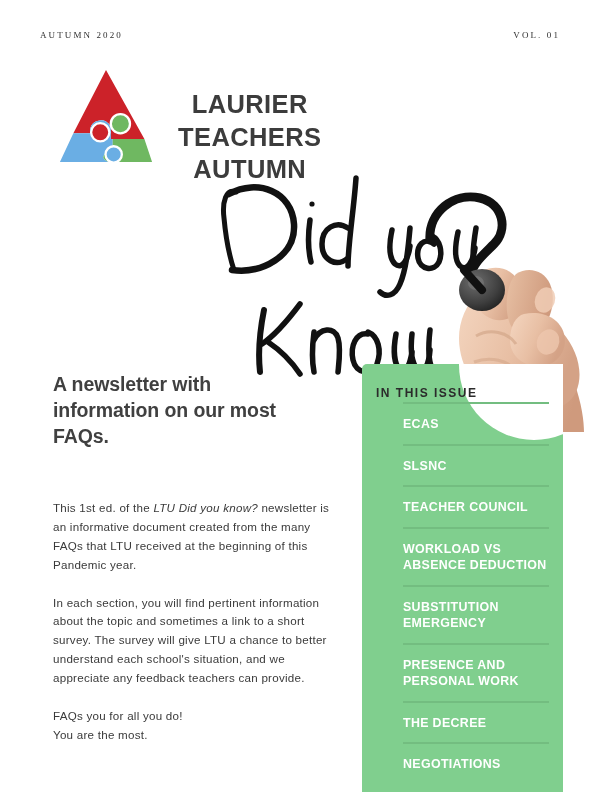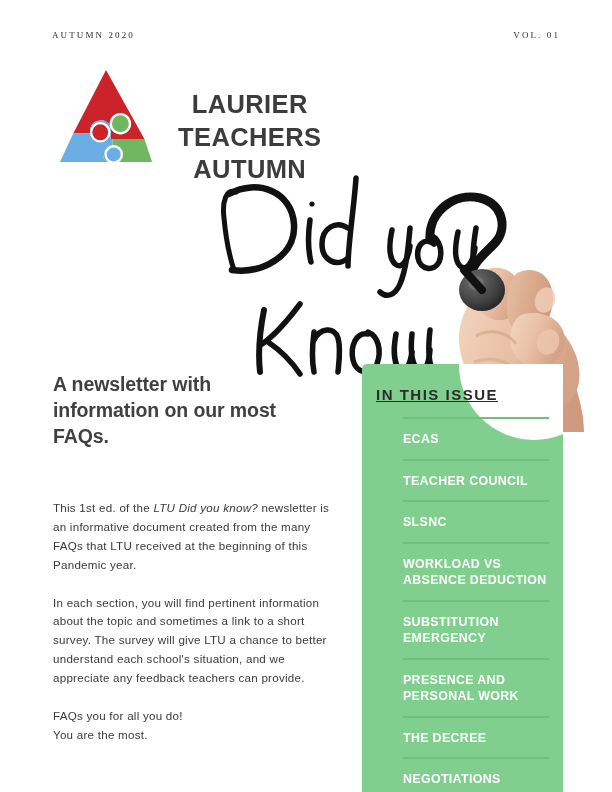--- a/index.html
+++ b/index.html
@@ -15,21 +15,21 @@
     width: 612px;
     height: 792px;
     background: #ffffff;
     overflow: hidden;
   }
 
   
   .meta-row {
     position: absolute;
     top: 30px;
-    left: 52px;
+    left: 40px;
     right: 52px;
     display: flex;
     justify-content: space-between;
     align-items: baseline;
   }
   .meta-text {
     font-family: "Liberation Serif", serif;
     font-size: 9px;
     letter-spacing: 2.1px;
     color: #2e2e2e;
@@ -134,27 +134,26 @@
     height: 150px;
     background: #ffffff;
     border-radius: 50%;
   }
   .issue-inner {
     position: relative;
     z-index: 2;
     padding: 22px 14px 0 14px;
   }
   .issue-title {
-    font-size: 15px;
+    font-size: 12px;
     font-weight: bold;
     letter-spacing: 1.5px;
     color: #2b2b2b;
     text-transform: uppercase;
-    padding-bottom: 14px;
-    text-decoration: underline;
+    padding-bottom: 2px;
   }
   .issue-item {
     border-top: 2px solid #73bd80;
     padding: 12px 0 11px 0;
     font-size: 12.4px;
     font-weight: bold;
     line-height: 1.33;
     letter-spacing: 0.35px;
     color: #ffffff;
     text-transform: uppercase;
@@ -290,24 +289,24 @@
   </div>
 
   <div class="issue-panel">
     <div class="issue-inner">
       <div class="issue-title">IN THIS ISSUE</div>
 
       <div class="issue-item">
         <span>ECAs</span>
       </div>
       <div class="issue-item">
+        <span>SLSNC</span>
+      </div>
+      <div class="issue-item">
         <span>TEACHER COUNCIL</span>
-      </div>
-      <div class="issue-item">
-        <span>SLSNC</span>
       </div>
       <div class="issue-item">
         <span>WORKLOAD VS</span>
         <span>ABSENCE DEDUCTION</span>
       </div>
       <div class="issue-item">
         <span>SUBSTITUTION</span>
         <span>EMERGENCY</span>
       </div>
       <div class="issue-item">

